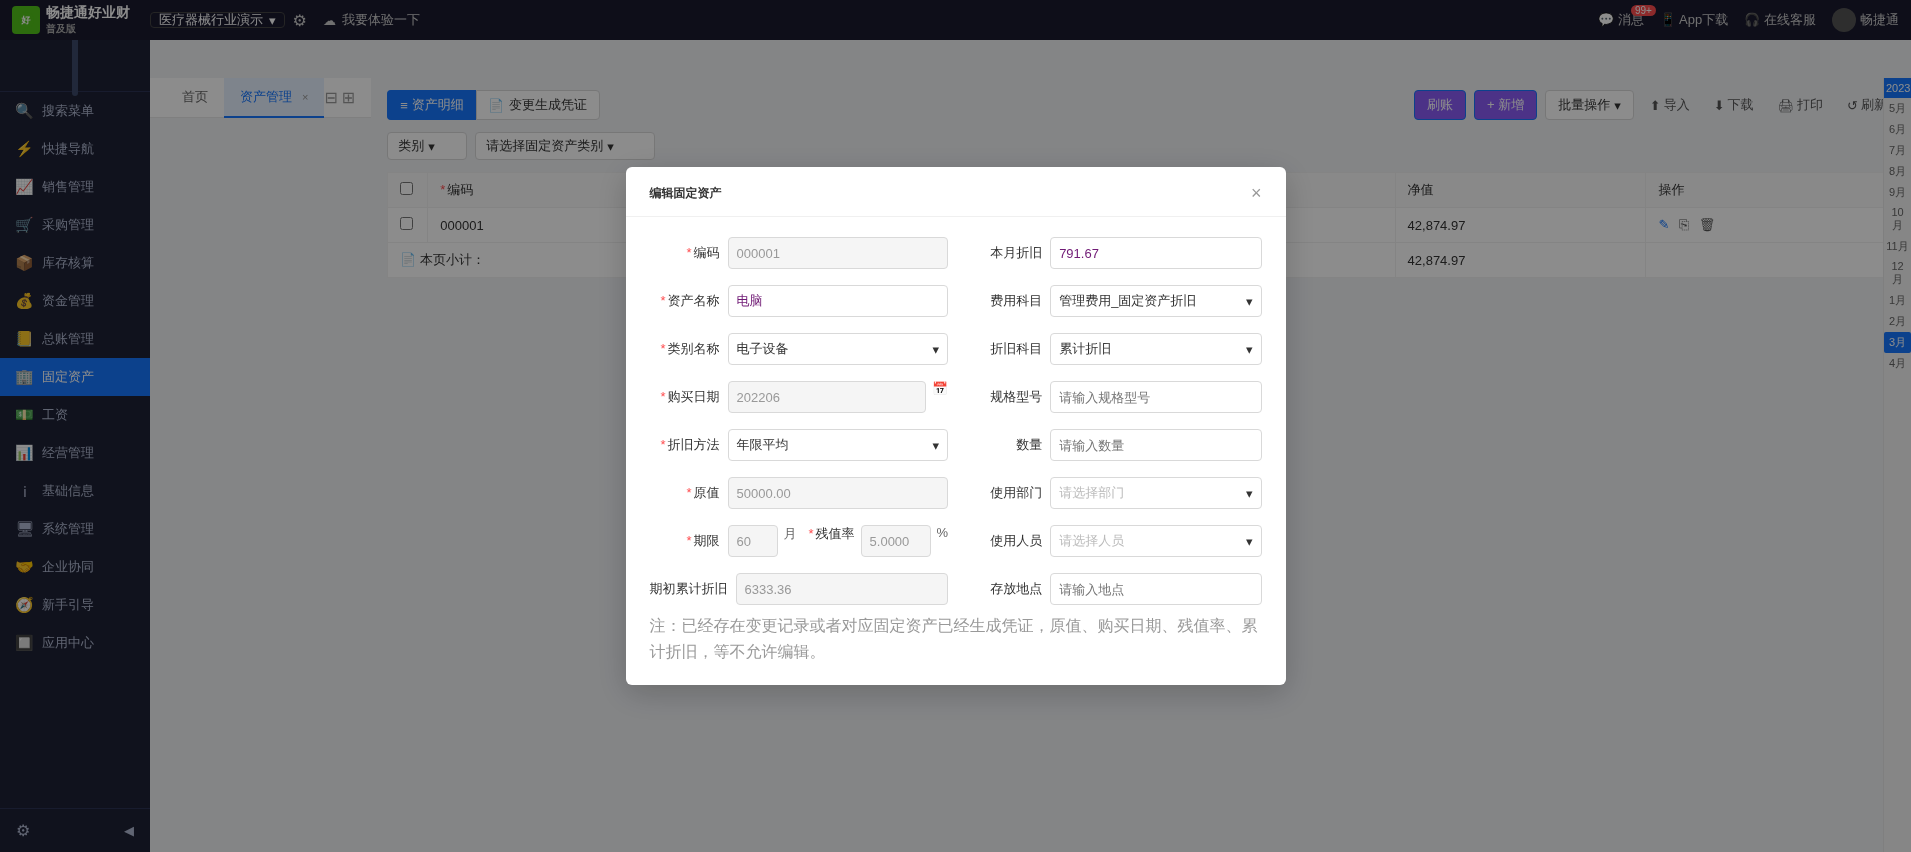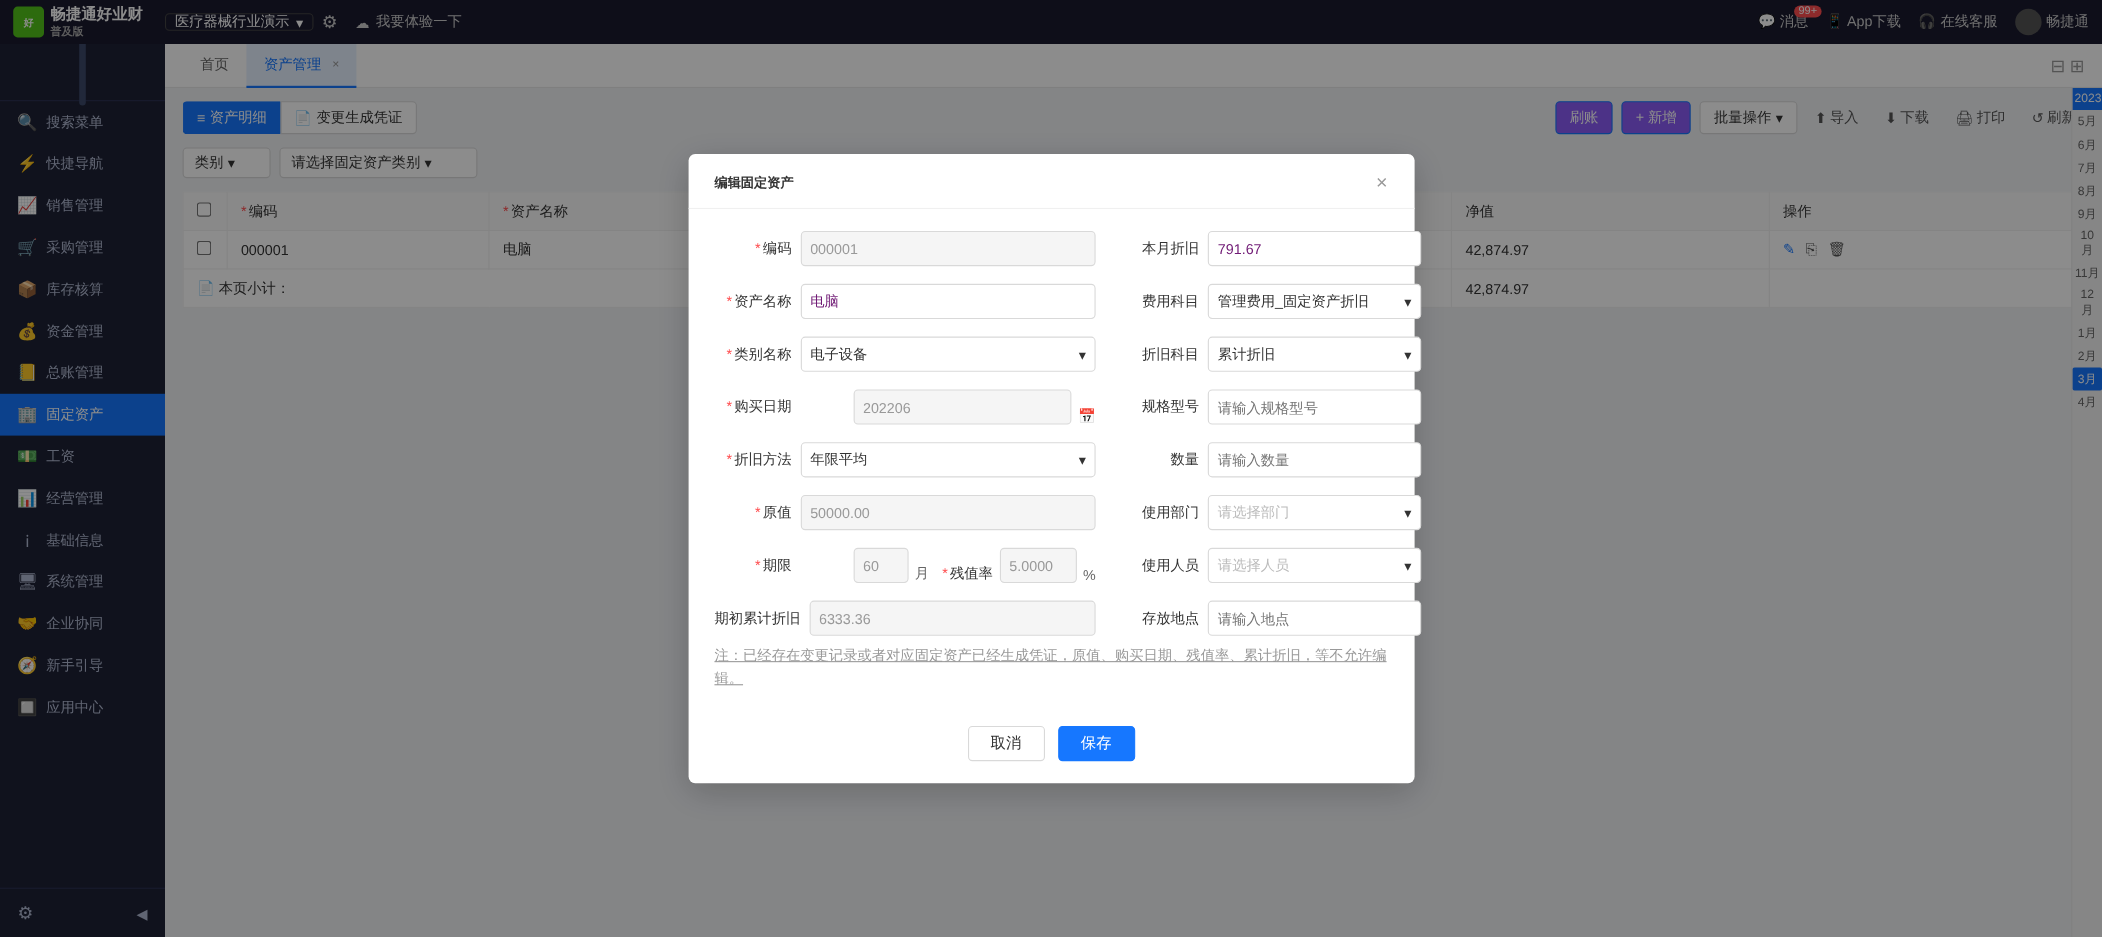--- a/index.html
+++ b/index.html
@@ -3,21 +3,21 @@
   <meta charset="utf-8">
   <style>
     * { box-sizing: border-box; margin: 0; padding: 0; }
     body { font-family: "Microsoft YaHei", "PingFang SC", Arial, sans-serif; font-size: 13px; background: #f0f2f5; color: #333; }
 
     
     .app-container { display: flex; flex-direction: column; height: 852px; width: 1911px; overflow: hidden; }
     .top-bar { display: flex; align-items: center; background: #1a1a2e; height: 40px; padding: 0 12px; color: #fff; flex-shrink: 0; }
     .main-layout { display: flex; flex: 1; overflow: hidden; }
     .sidebar { width: 150px; background: #1e2235; display: flex; flex-direction: column; flex-shrink: 0; }
-    .content-area { flex: 1; display: flex; flex-direction: column; overflow: hidden; background: #f0f2f5; }
+    .content-area { flex: 1; display: flex; flex-direction: row; overflow: hidden; background: #f0f2f5; margin-top: 38px; }
 
     
     .top-bar-logo { display: flex; align-items: center; gap: 6px; font-size: 14px; font-weight: bold; color: #fff; margin-right: 20px; }
     .top-bar-logo-icon { width: 28px; height: 28px; background: #52c41a; border-radius: 4px; display: flex; align-items: center; justify-content: center; font-size: 12px; color: #fff; font-weight: bold; }
     .top-bar-company { display: flex; align-items: center; gap: 6px; font-size: 13px; color: #fff; cursor: pointer; padding: 0 8px; border: 1px solid #444; border-radius: 4px; height: 16px; }
     .top-bar-settings { margin-left: 8px; cursor: pointer; color: #ccc; font-size: 16px; }
     .top-bar-feedback { margin-left: 16px; display: flex; align-items: center; gap: 6px; color: #ccc; font-size: 13px; cursor: pointer; }
     .top-bar-right { margin-left: auto; display: flex; align-items: center; gap: 16px; color: #ccc; font-size: 13px; }
     .top-bar-badge { position: relative; display: inline-block; }
     .badge-num { position: absolute; top: -6px; right: -12px; background: #ff4d4f; color: #fff; font-size: 10px; border-radius: 8px; padding: 0 4px; min-width: 16px; text-align: center; }
@@ -86,23 +86,23 @@
     .modal-footer { display: flex; align-items: center; justify-content: center; gap: 12px; padding: 12px 24px 20px; }
 
     
     .form-grid { display: grid; grid-template-columns: 1fr 1fr; gap: 16px 24px; }
     .form-item { display: flex; align-items: center; gap: 8px; }
     .form-label { font-size: 13px; color: #333; white-space: nowrap; min-width: 70px; text-align: right; flex-shrink: 0; }
     .form-label .req { color: #ff4d4f; margin-right: 2px; }
     .form-input { flex: 1; height: 32px; border: 1px solid #d9d9d9; border-radius: 4px; padding: 0 8px; font-size: 13px; color: #701a75; background: #fff; }
     .form-input.disabled { background: #f5f5f5; color: #999; }
     .form-select { flex: 1; height: 32px; border: 1px solid #d9d9d9; border-radius: 4px; padding: 0 8px; font-size: 13px; color: #333; background: #fff; display: flex; align-items: center; justify-content: space-between; cursor: pointer; }
-    .form-input-group { display: flex; align-items: flex-end; gap: 6px; flex: 1; margin-left: 48px; }
+    .form-input-group { display: flex; align-items: flex-start; gap: 6px; flex: 1; }
     .form-unit { font-size: 13px; color: #666; white-space: nowrap; }
-    .modal-note { font-size: 13px; color: #999; padding: 8px 0 0; line-height: 1.6; text-decoration: underline; }
+    .modal-note { font-size: 16px; color: #999; padding: 8px 0 0; line-height: 1.6; }
 
     
     .btn { display: inline-flex; align-items: center; justify-content: center; gap: 4px; padding: 6px 20px; border-radius: 4px; font-size: 14px; cursor: pointer; border: 1px solid; }
     .btn-default { background: #fff; color: #333; border-color: #d9d9d9; }
     .btn-primary { background: #1677ff; color: #fff; border-color: #1677ff; }
 
     
     ::-webkit-scrollbar { width: 6px; height: 6px; }
     ::-webkit-scrollbar-track { background: #f0f0f0; }
     ::-webkit-scrollbar-thumb { background: #ccc; border-radius: 3px; }
@@ -527,23 +527,15 @@
         </div>
 
       </div>
 
       <div class="modal-note">
         <span>注：已经存在变更记录或者对应固定资产已经生成凭证，原值、购买日期、残值率、累计折旧，等不允许编辑。</span>
       </div>
 
     </div>
 
-    <div class="modal-footer">
-      <button class="btn btn-default">
-        <span>取消</span>
-      </button>
-      <button class="btn btn-primary">
-        <span>保存</span>
-      </button>
-    </div>
 
   </div>
 </div>
 
 </body></html>

